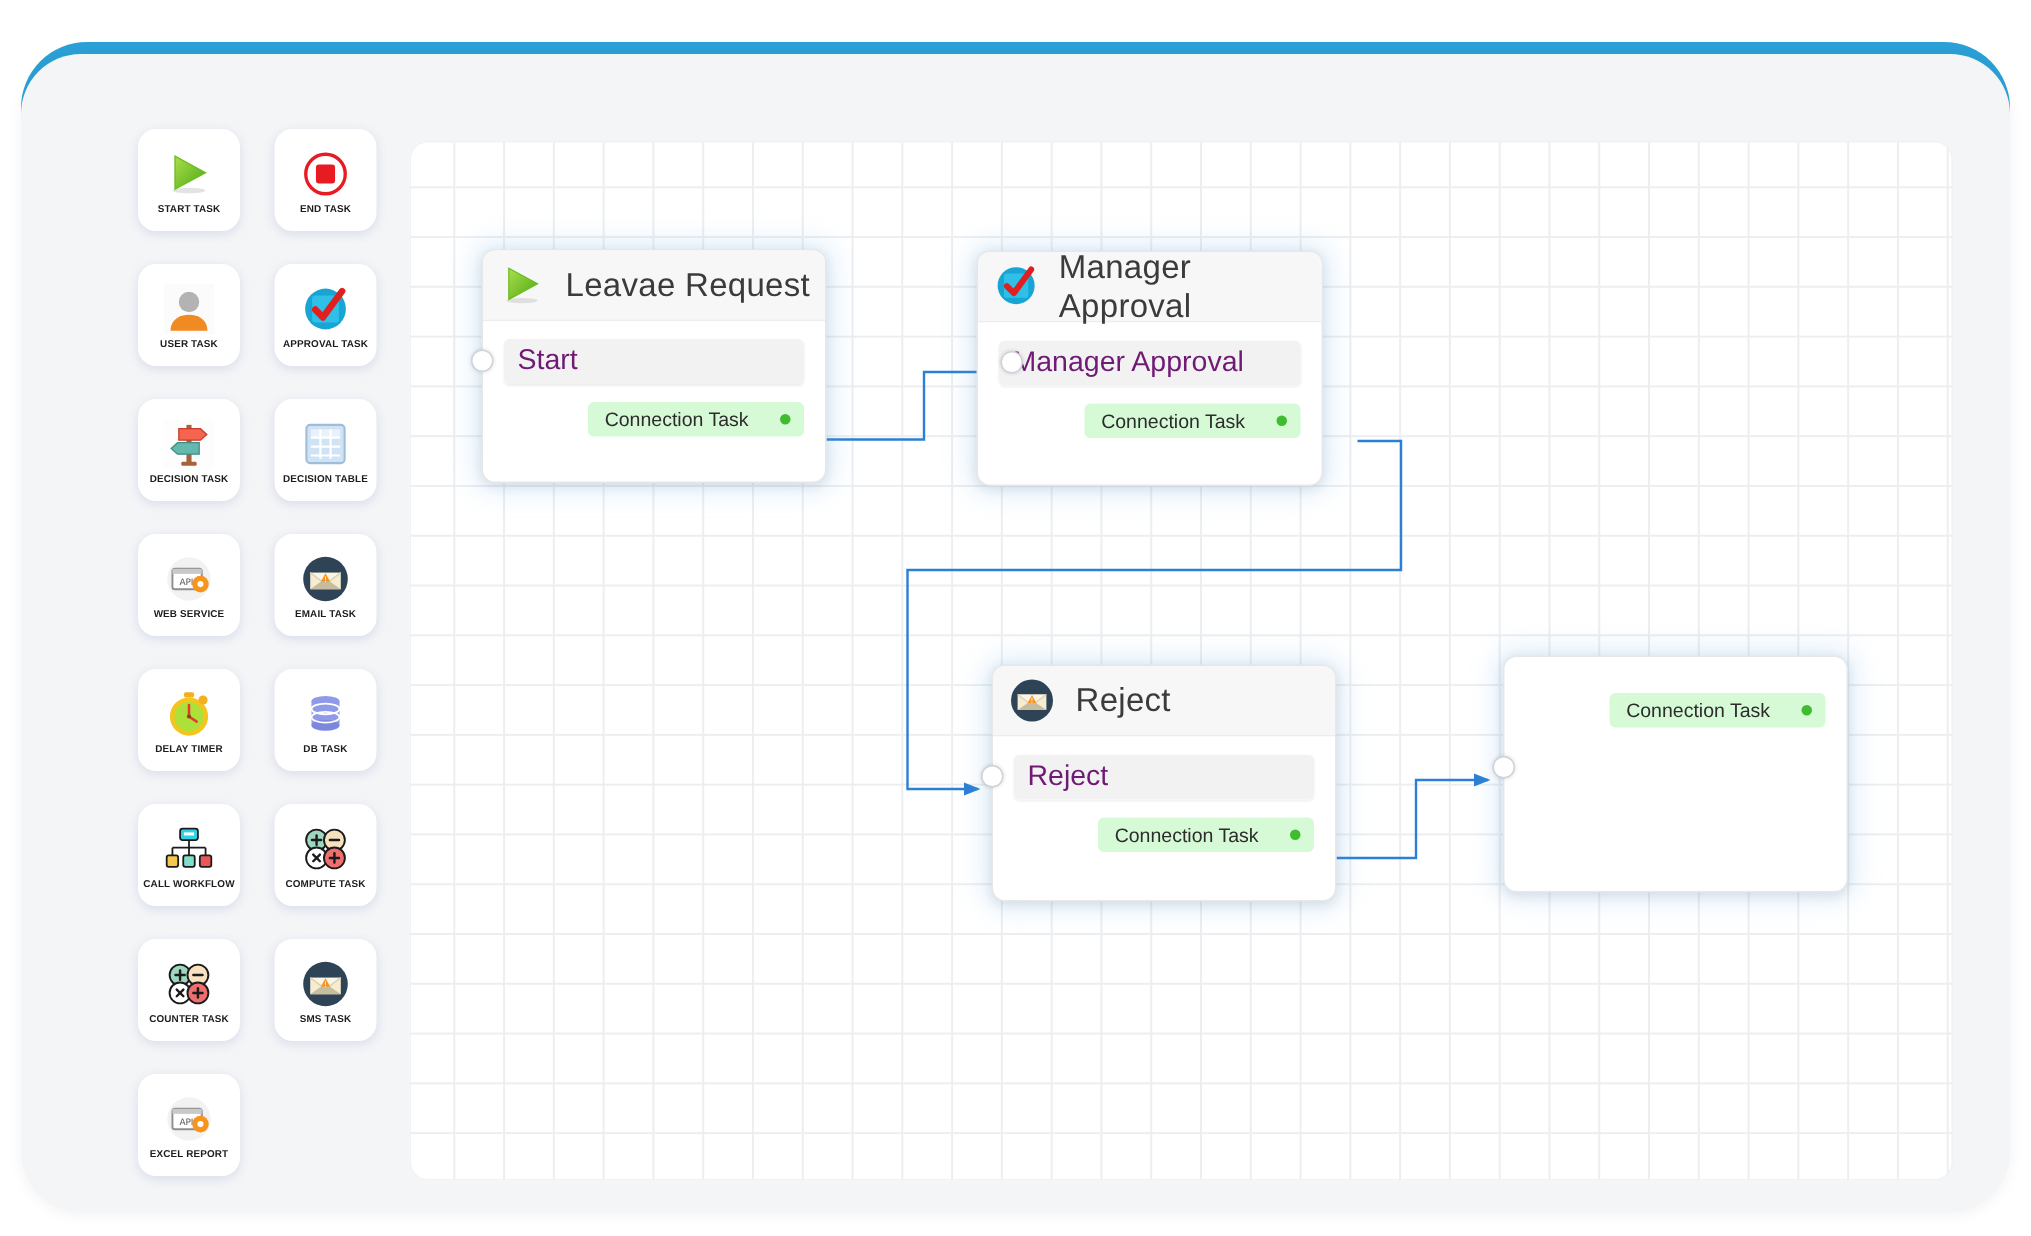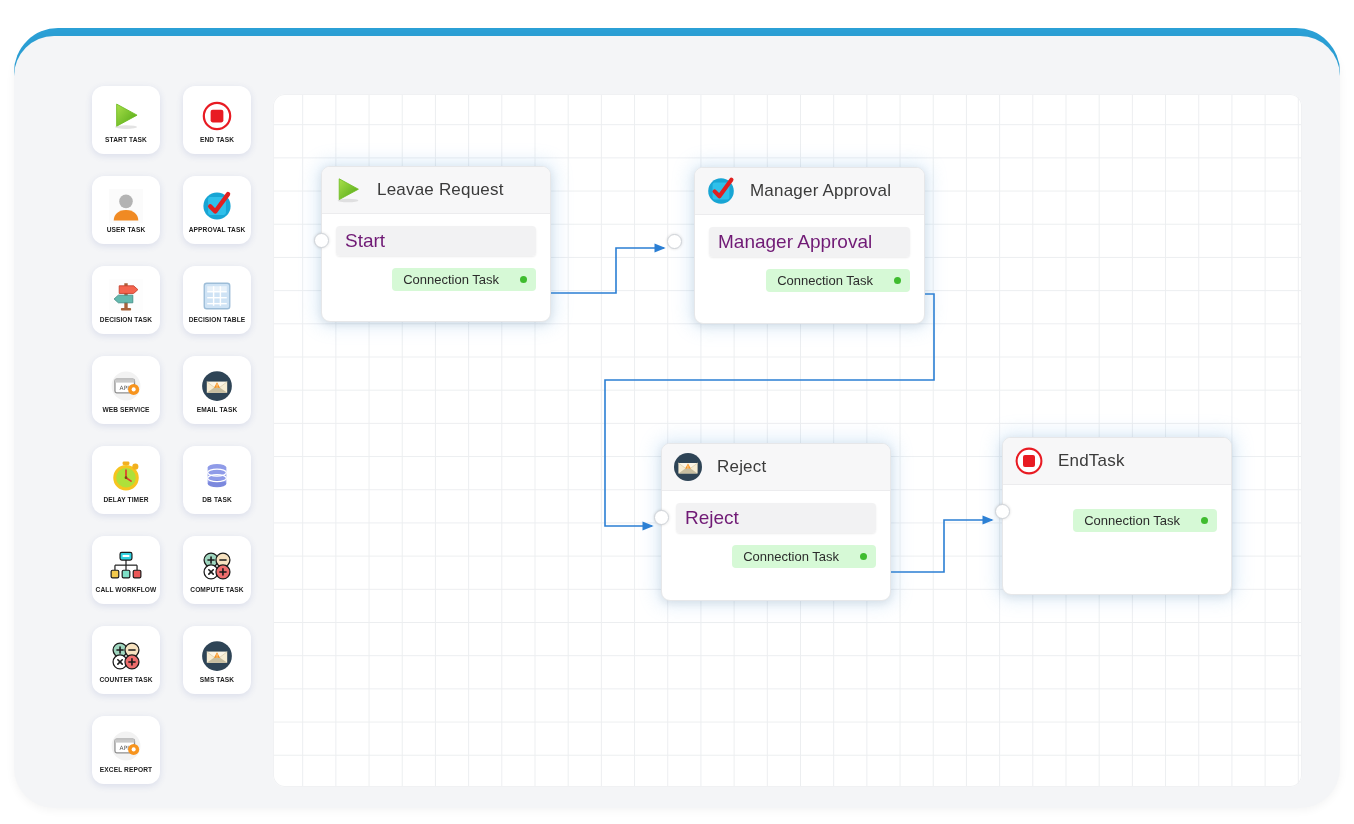--- a/index.html
+++ b/index.html
@@ -95,21 +95,21 @@
     background: #f7f7f8;
     border-radius: 8px 8px 0 0;
     border-bottom: 1px solid #ececee;
     display: flex;
     align-items: center;
     padding-left: 10px;
     gap: 13px;
   }
   .node-head-ico { width: 32px; height: 32px; display:block; }
   .node-title {
-    font-size: 17px;
+    font-size: 22px;
     color: #3b3b3b;
     letter-spacing: 0.2px;
   }
   .node-body { padding: 12px 14px 12px 14px; }
   .node-field {
     display: flex;
     height: 30px;
     border-radius: 4px;
     overflow: hidden;
     box-shadow: 0 1px 2px rgba(0,0,0,0.08);
@@ -391,21 +391,21 @@
                 </div>
                 <div class="conn-row">
                   <span class="conn-chip">
                     <span>Connection Task</span>
                     <span class="conn-dot"></span>
                   </span>
                 </div>
               </div>
             </div>
             <div class="port" style="left: 41px; top: 138.5px;"></div>
-            <div class="node" style="left: 421px; top: 73px; width: 231px; height: 157px;">
+            <div class="node" style="left: 378px; top: 73px; width: 231px; height: 157px;">
               <div class="node-head">
                 <span class="node-head-ico"><svg viewBox="0 0 40 40" xmlns="http://www.w3.org/2000/svg">
                     <circle cx="20" cy="20" r="16" fill="#18a5d4"></circle>
                     <rect x="9.5" y="9.5" width="21" height="21" rx="2.5" fill="#2fc0ea"></rect>
                     <path d="M12 20.5 l6 6 L33 6" fill="none" stroke="#e02020" stroke-width="5.2" stroke-linecap="round" stroke-linejoin="round"></path>
                   </svg></span>
                 <span class="node-title">Manager Approval</span>
               </div>
               <div class="node-body">
                 <div class="node-field">
@@ -449,27 +449,20 @@
                 <div class="conn-row">
                   <span class="conn-chip">
                     <span>Connection Task</span>
                     <span class="conn-dot"></span>
                   </span>
                 </div>
               </div>
             </div>
             <div class="port" style="left: 381px; top: 415.5px;"></div>
             <div class="node" style="left: 729px; top: 343px; width: 230px; height: 158px;">
-              <div class="node-head">
-                <span class="node-head-ico"><svg viewBox="0 0 40 40" xmlns="http://www.w3.org/2000/svg">
-                    <circle cx="20" cy="20" r="15.5" fill="#ffffff" stroke="#e81b23" stroke-width="2.6"></circle>
-                    <rect x="12.5" y="12.5" width="15" height="15" rx="2.4" fill="#e81b23"></rect>
-                  </svg></span>
-                <span class="node-title">EndTask</span>
-              </div>
               <div class="node-body">
                 <div class="conn-row">
                   <span class="conn-chip">
                     <span>Connection Task</span>
                     <span class="conn-dot"></span>
                   </span>
                 </div>
               </div>
             </div>
             <div class="port" style="left: 722px; top: 409.5px;"></div>

